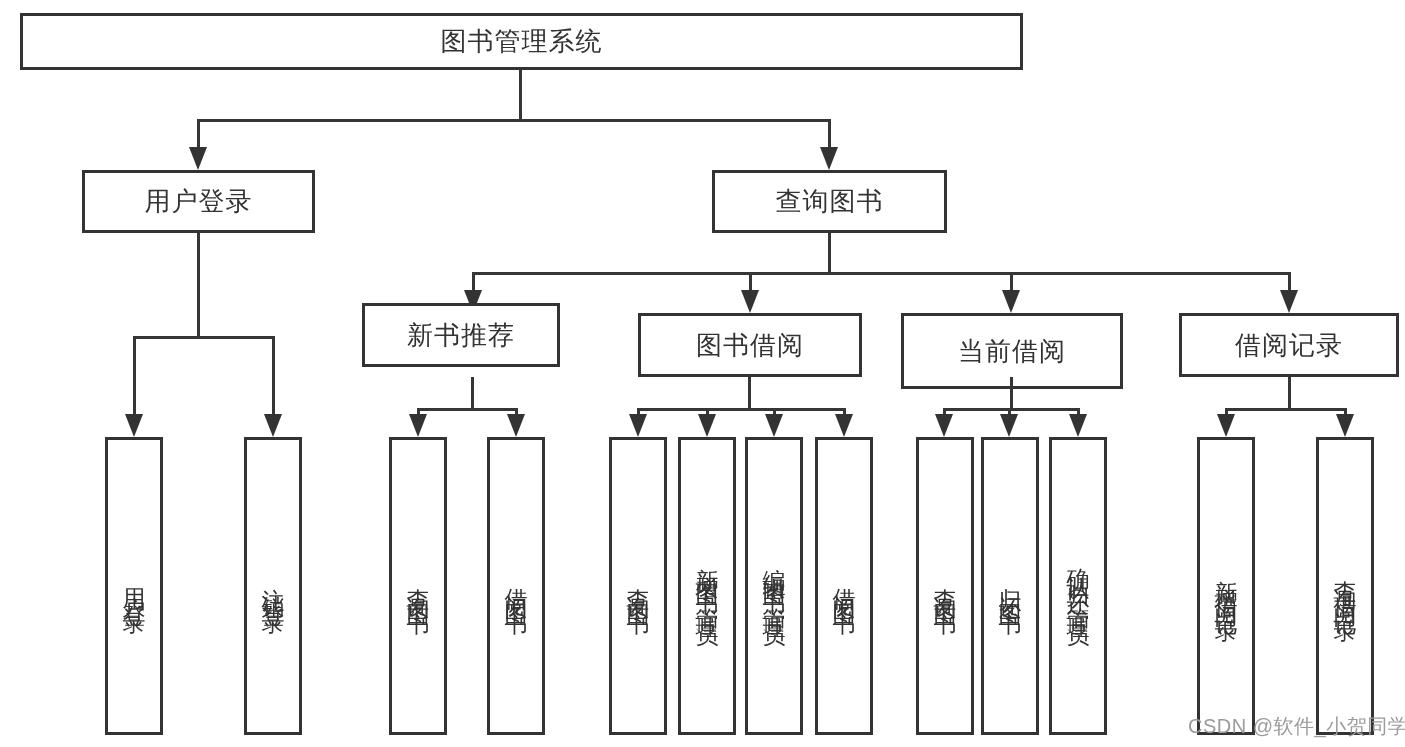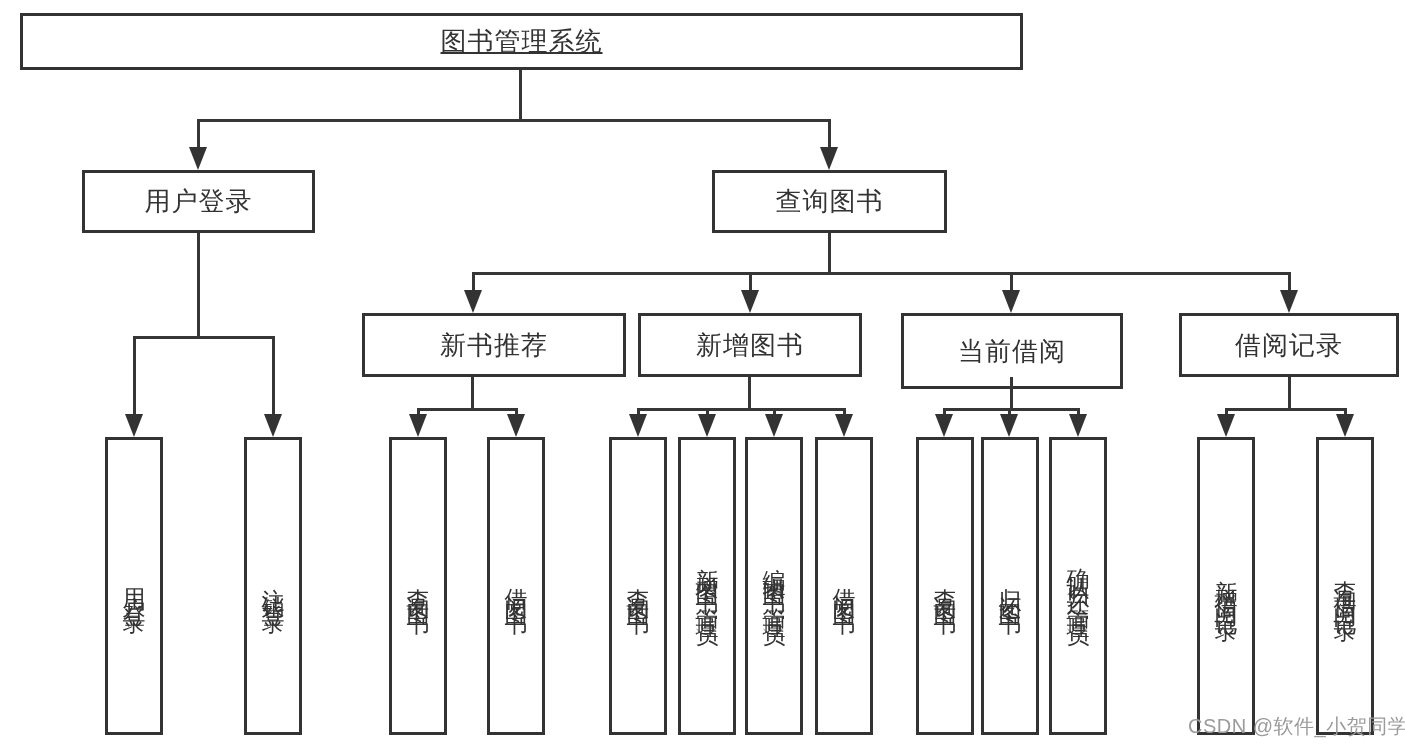--- a/index.html
+++ b/index.html
@@ -32,21 +32,21 @@
   #watermark{
     position:absolute;left:1188px;top:713px;
     font-size:20px;color:#9b9b9b;letter-spacing:0.5px;white-space:nowrap;
   }
 </style>
 </head>
 <body>
 
 <div id="stage">
 
-  <div class="node" style="left:20px;top:13px;width:1003px;height:57px;text-decoration:underline;">
+  <div class="node" style="left:20px;top:13px;width:1003px;height:57px;">
     <span>图书管理系统</span>
   </div>
 
   <div class="vline" style="left:519px;top:70px;height:49px;"></div>
   <div class="hline" style="left:197px;top:119px;width:634px;"></div>
   <div class="vline" style="left:197px;top:119px;height:29px;"></div>
   <div class="arrow" style="left:189px;top:147px;"></div>
   <div class="vline" style="left:828px;top:119px;height:29px;"></div>
   <div class="arrow" style="left:820px;top:147px;"></div>
 
@@ -68,25 +68,25 @@
   <div class="hline" style="left:472px;top:272px;width:819px;"></div>
   <div class="vline" style="left:472px;top:272px;height:19px;"></div>
   <div class="arrow" style="left:464px;top:290px;"></div>
   <div class="vline" style="left:749px;top:272px;height:19px;"></div>
   <div class="arrow" style="left:741px;top:290px;"></div>
   <div class="vline" style="left:1010px;top:272px;height:19px;"></div>
   <div class="arrow" style="left:1002px;top:290px;"></div>
   <div class="vline" style="left:1288px;top:272px;height:19px;"></div>
   <div class="arrow" style="left:1280px;top:290px;"></div>
 
-  <div class="node" style="left:362px;top:313px;width:264px;height:64px;">
+  <div class="node" style="left:362px;top:303px;width:198px;height:64px;">
     <span>新书推荐</span>
   </div>
   <div class="node" style="left:638px;top:313px;width:224px;height:64px;">
-    <span>新增图书</span>
+    <span>图书借阅</span>
   </div>
   <div class="node" style="left:901px;top:313px;width:222px;height:76px;">
     <span>当前借阅</span>
   </div>
   <div class="node" style="left:1179px;top:313px;width:220px;height:64px;">
     <span>借阅记录</span>
   </div>
 
   <div class="vline" style="left:471px;top:377px;height:31px;"></div>
   <div class="hline" style="left:417px;top:408px;width:101px;"></div>

